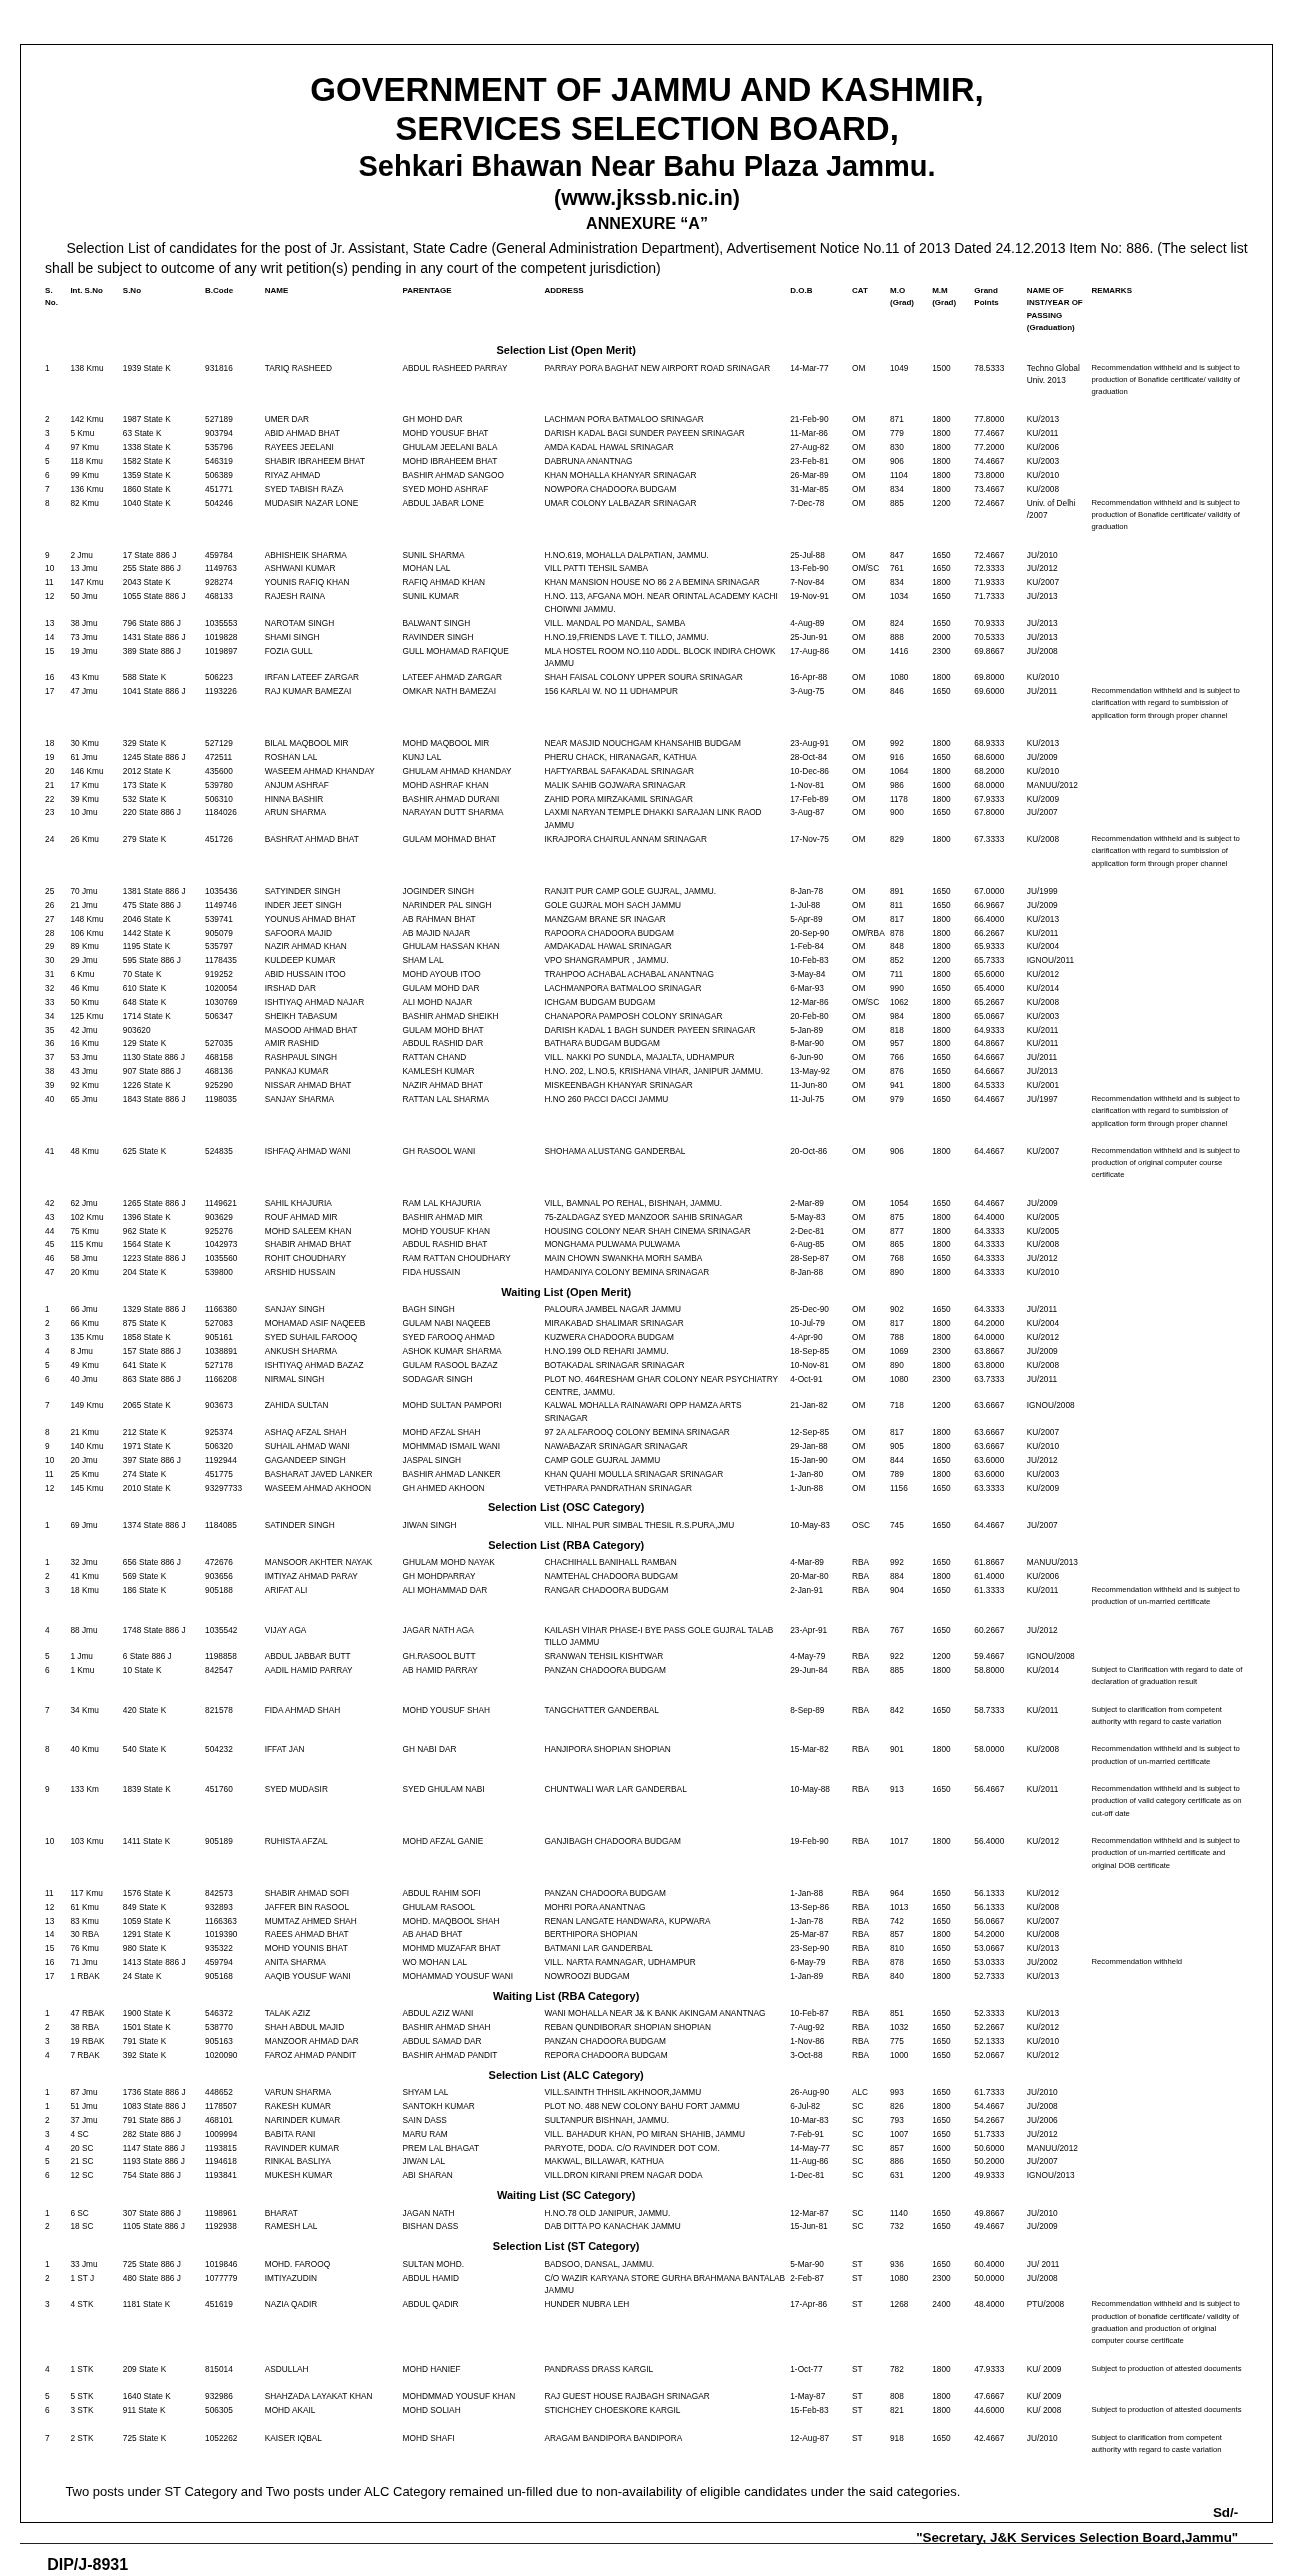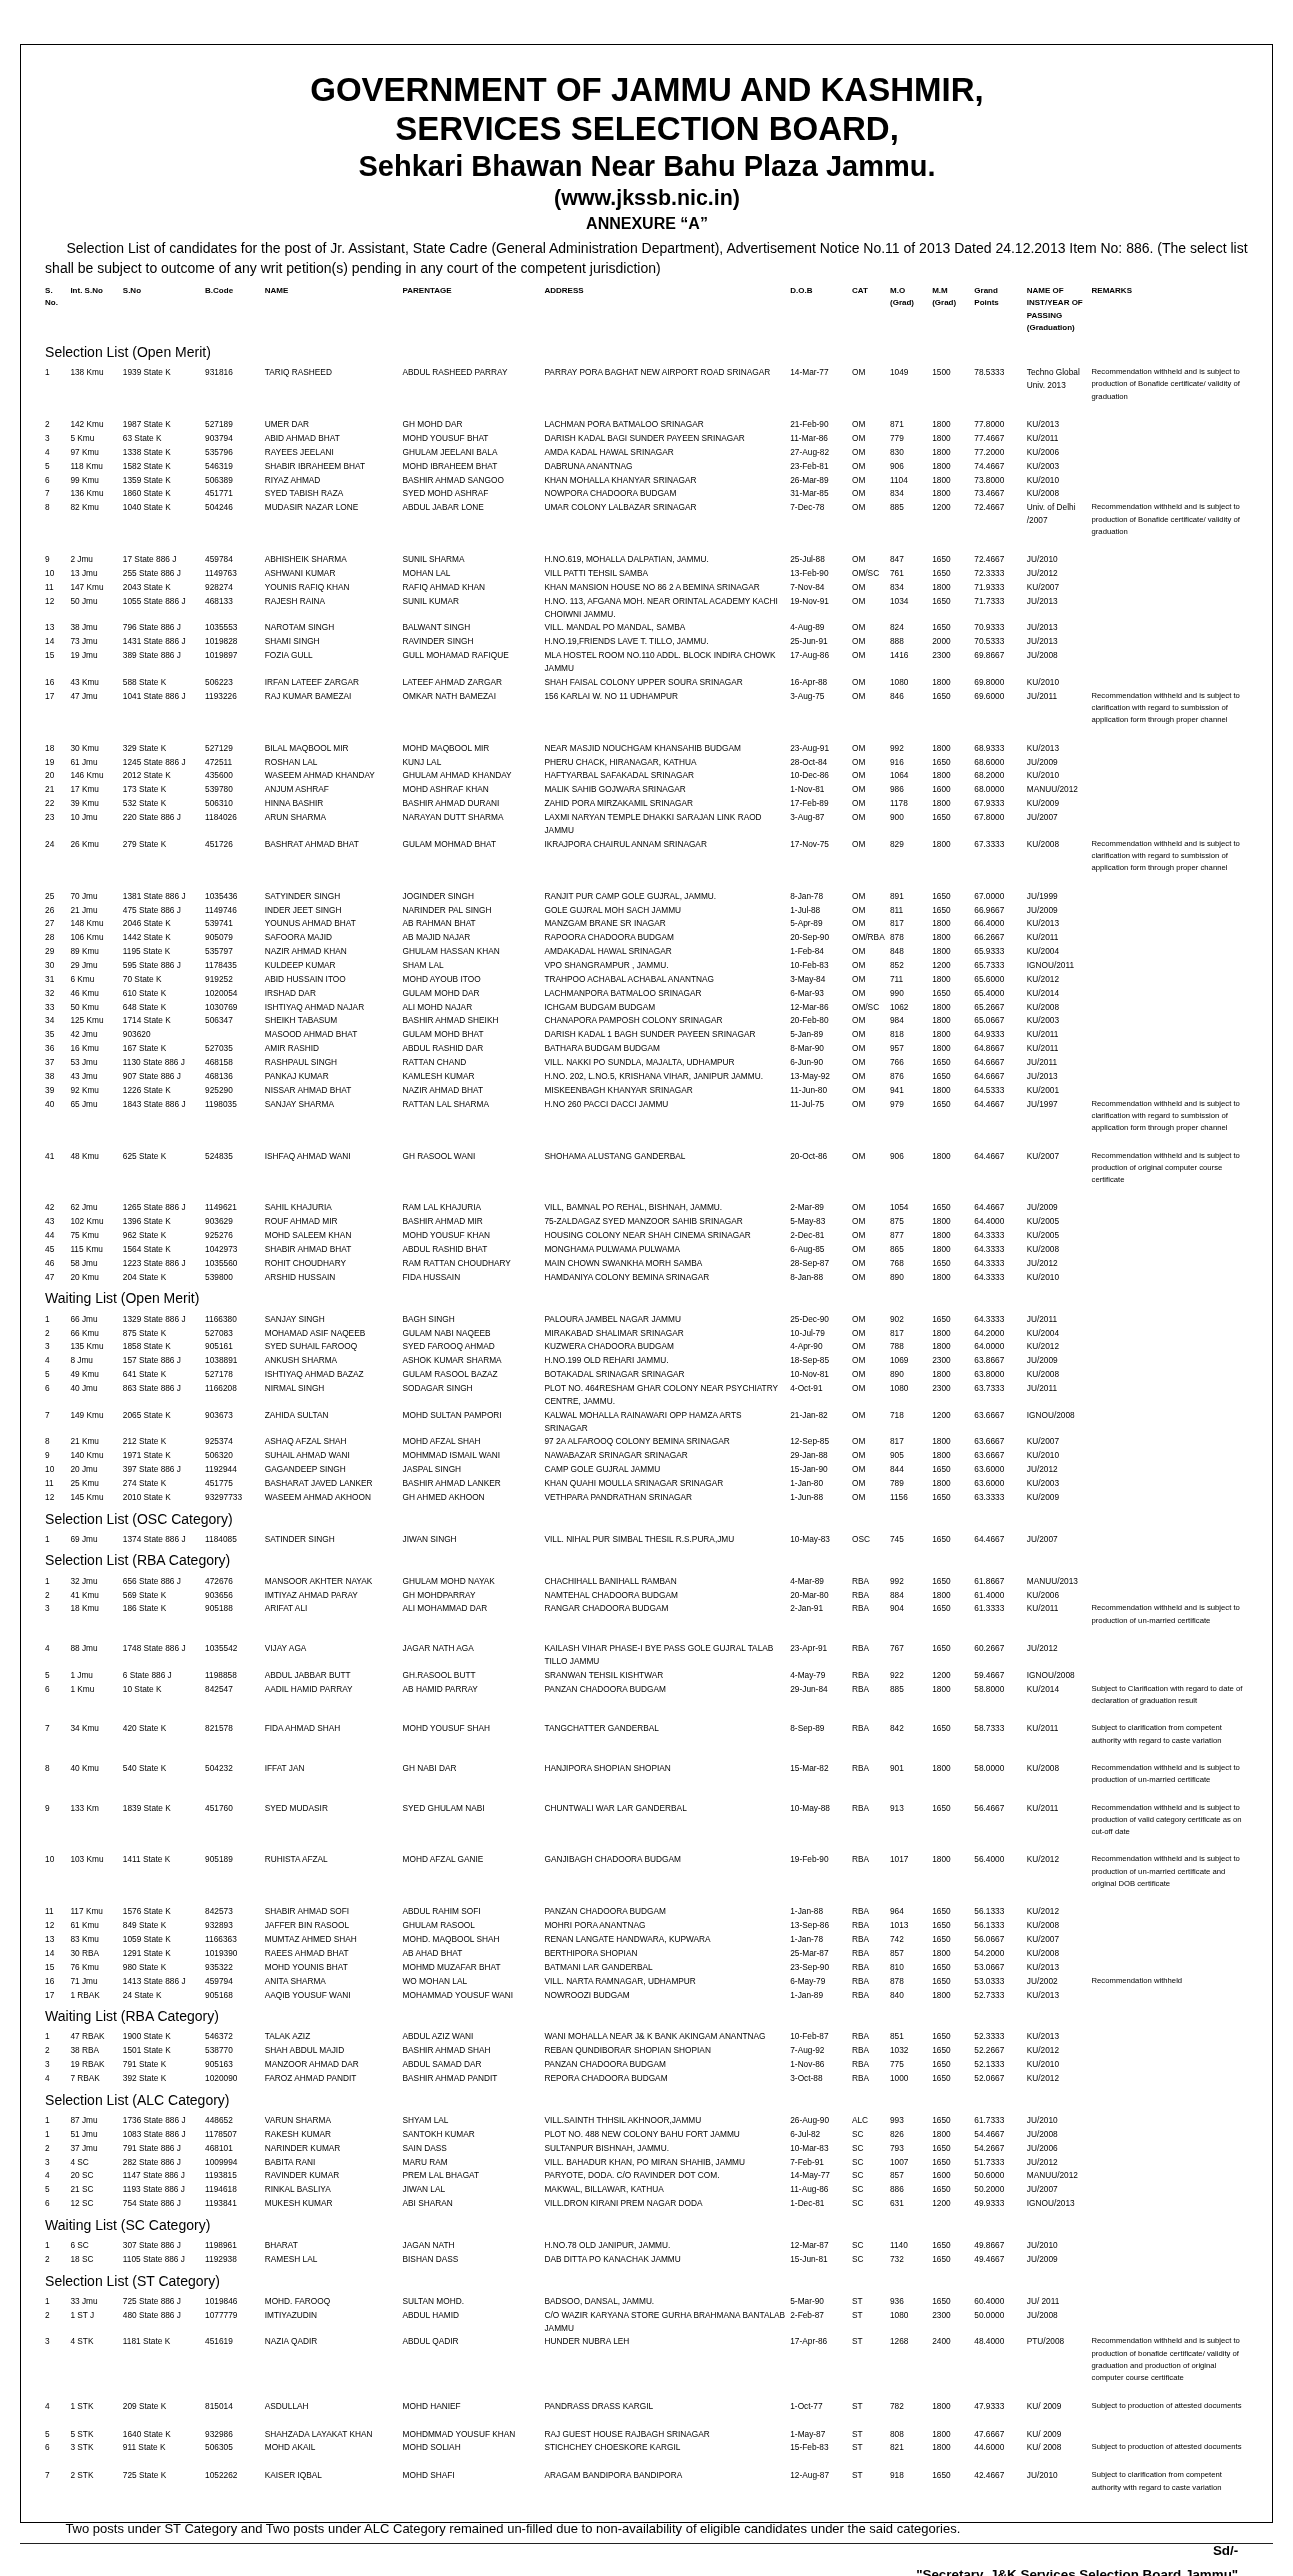--- a/index.html
+++ b/index.html
@@ -90,23 +90,23 @@
   .c-addr   { width: 239px; }
   .c-dob    { width: 60px; }
   .c-cat    { width: 37px; }
   .c-mo     { width: 41px; }
   .c-mm     { width: 41px; }
   .c-gp     { width: 51px; }
   .c-inst   { width: 63px; }
   .c-rem    { width: 155px; }
 
   tr.section-head td {
-    font-weight: normal;
-    font-size: 14px;
-    text-align: left;
+    font-weight: bold;
+    font-size: 11px;
+    text-align: center;
     padding-top: 4.3px;
     padding-bottom: 2.1px;
     padding-right: 3.2px;
   }
   tr.spacer td { height: 14px; padding:0; }
   td.rem { font-size: 7.7px; line-height:1.6; }
   .footnote {
     font-size: 13px;
     padding: 13px 5.3px 2.1px 21.4px;
   }
@@ -755,21 +755,21 @@
             <td>OM</td>
             <td>818</td>
             <td>1800</td>
             <td>64.9333</td>
             <td>KU/2011</td>
             <td class="rem"></td>
           </tr>
           <tr>
             <td>36</td>
             <td>16 Kmu</td>
-            <td>167 State K</td>
+            <td>129 State K</td>
             <td>527035</td>
             <td>AMIR RASHID</td>
             <td>ABDUL RASHID DAR</td>
             <td>BATHARA  BUDGAM BUDGAM</td>
             <td>8-Mar-90</td>
             <td>OM</td>
             <td>957</td>
             <td>1800</td>
             <td>64.8667</td>
             <td>KU/2011</td>

